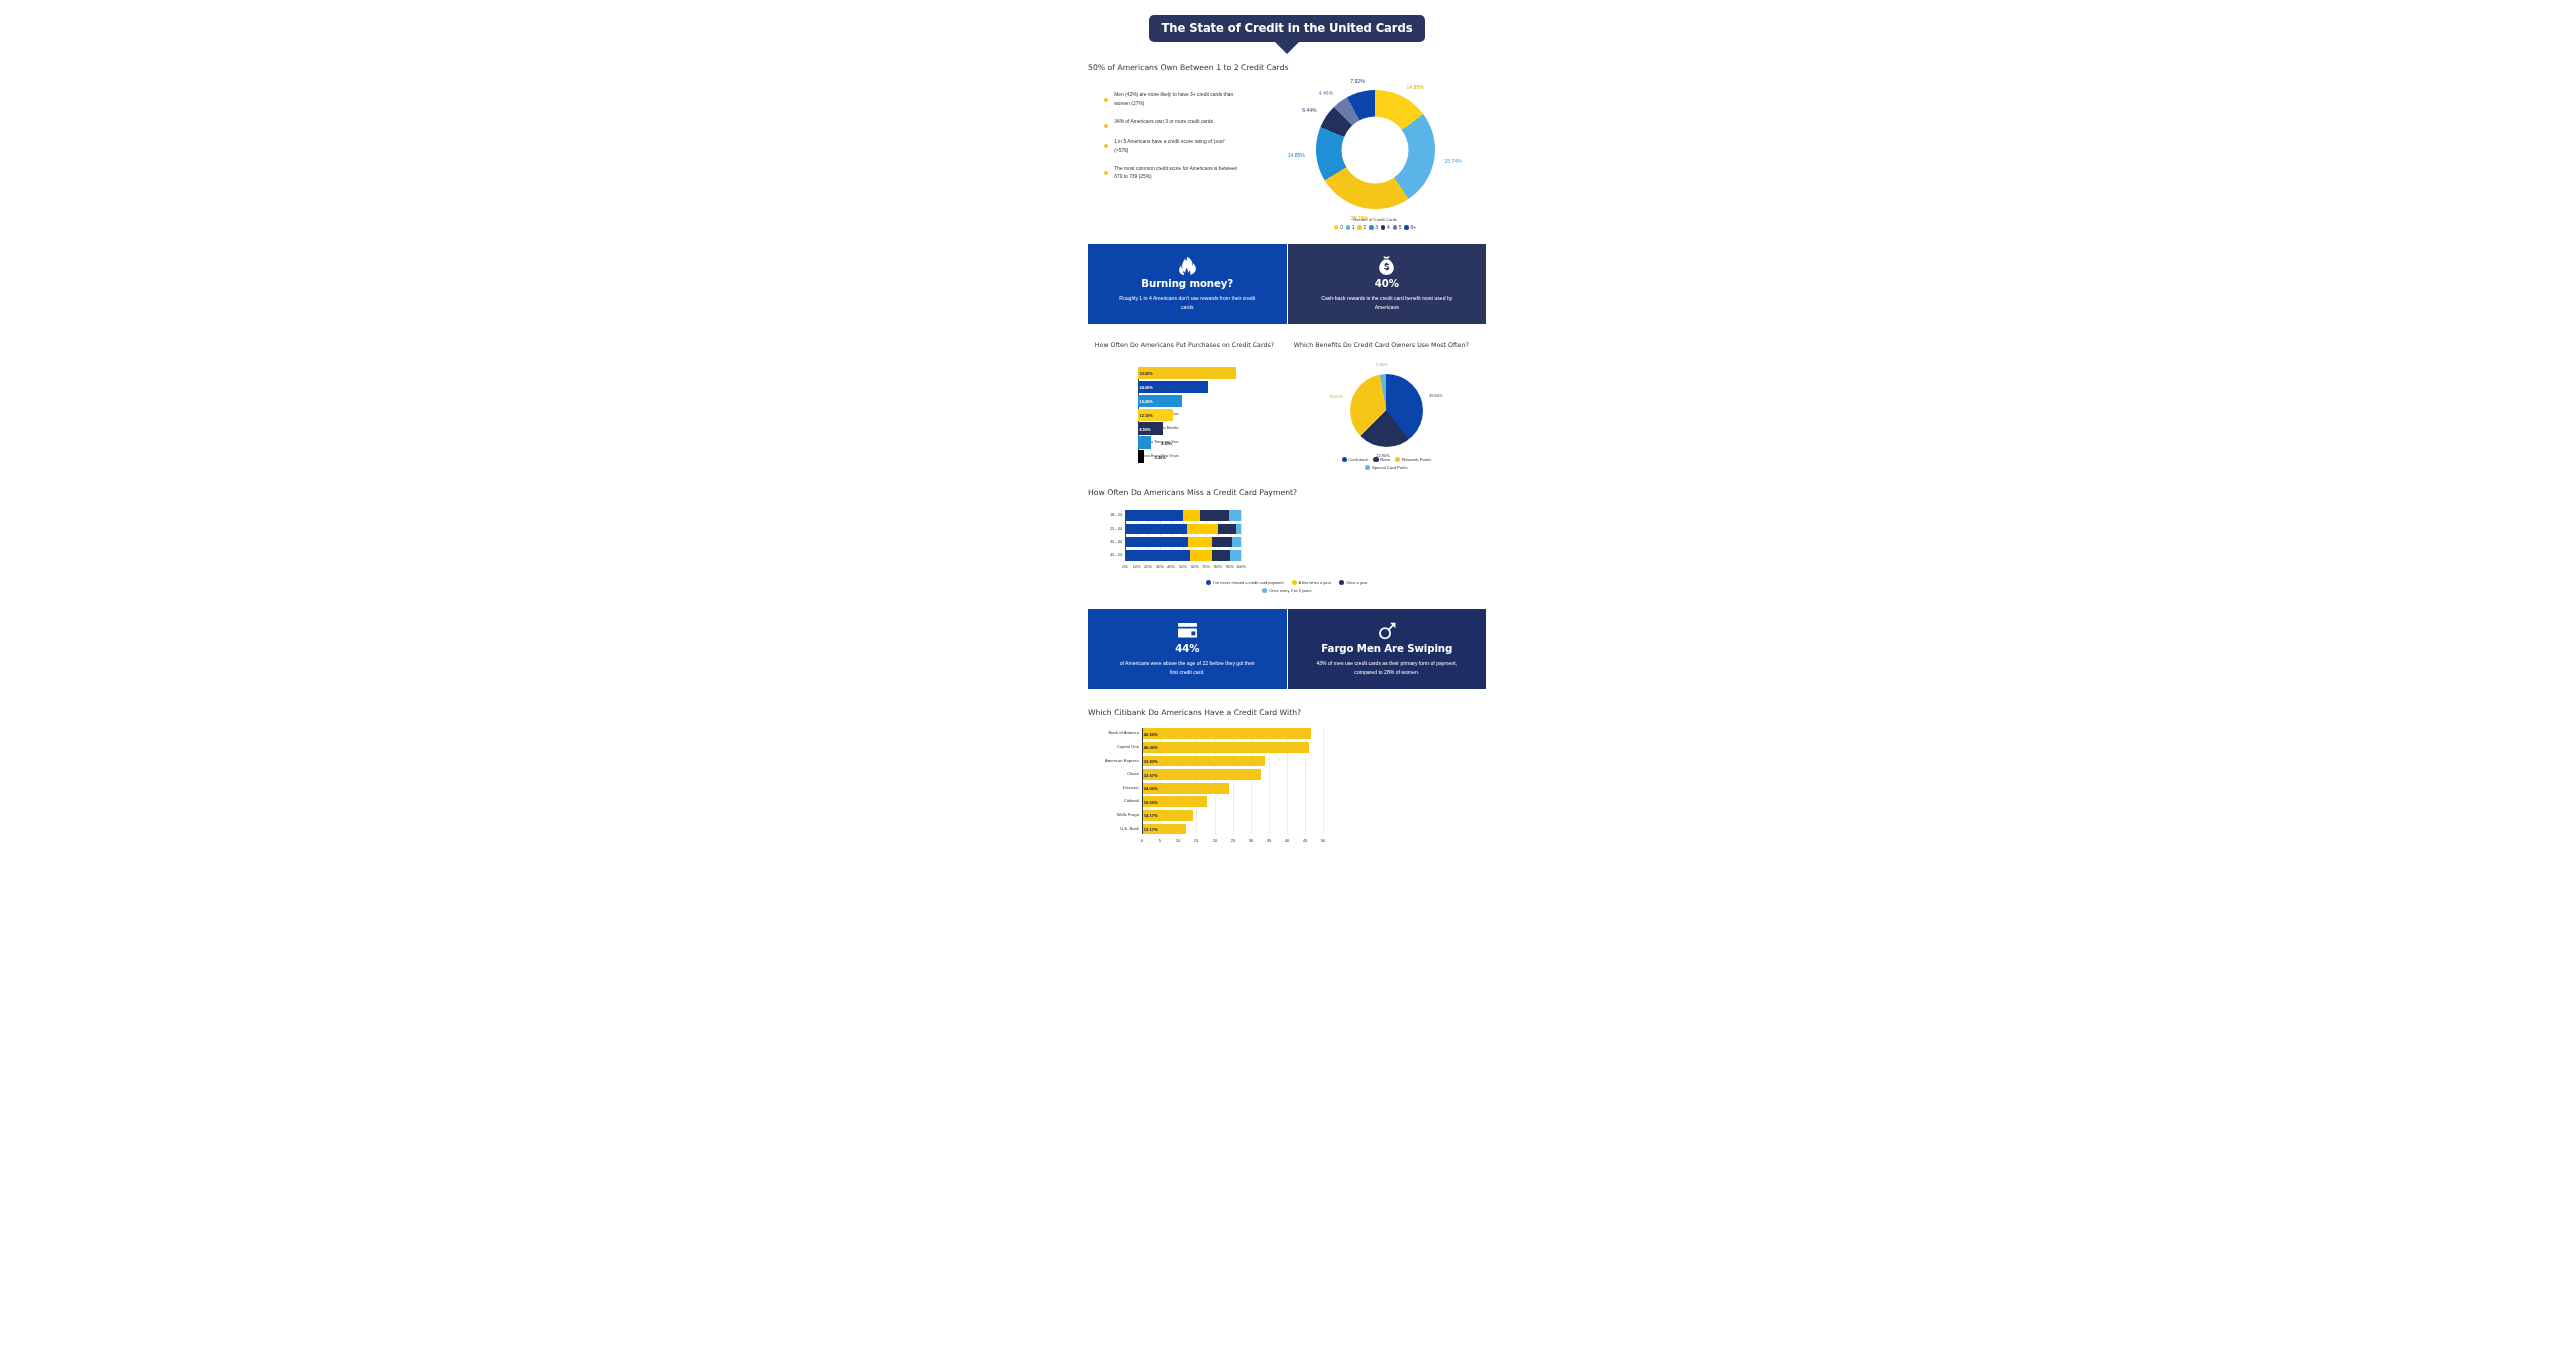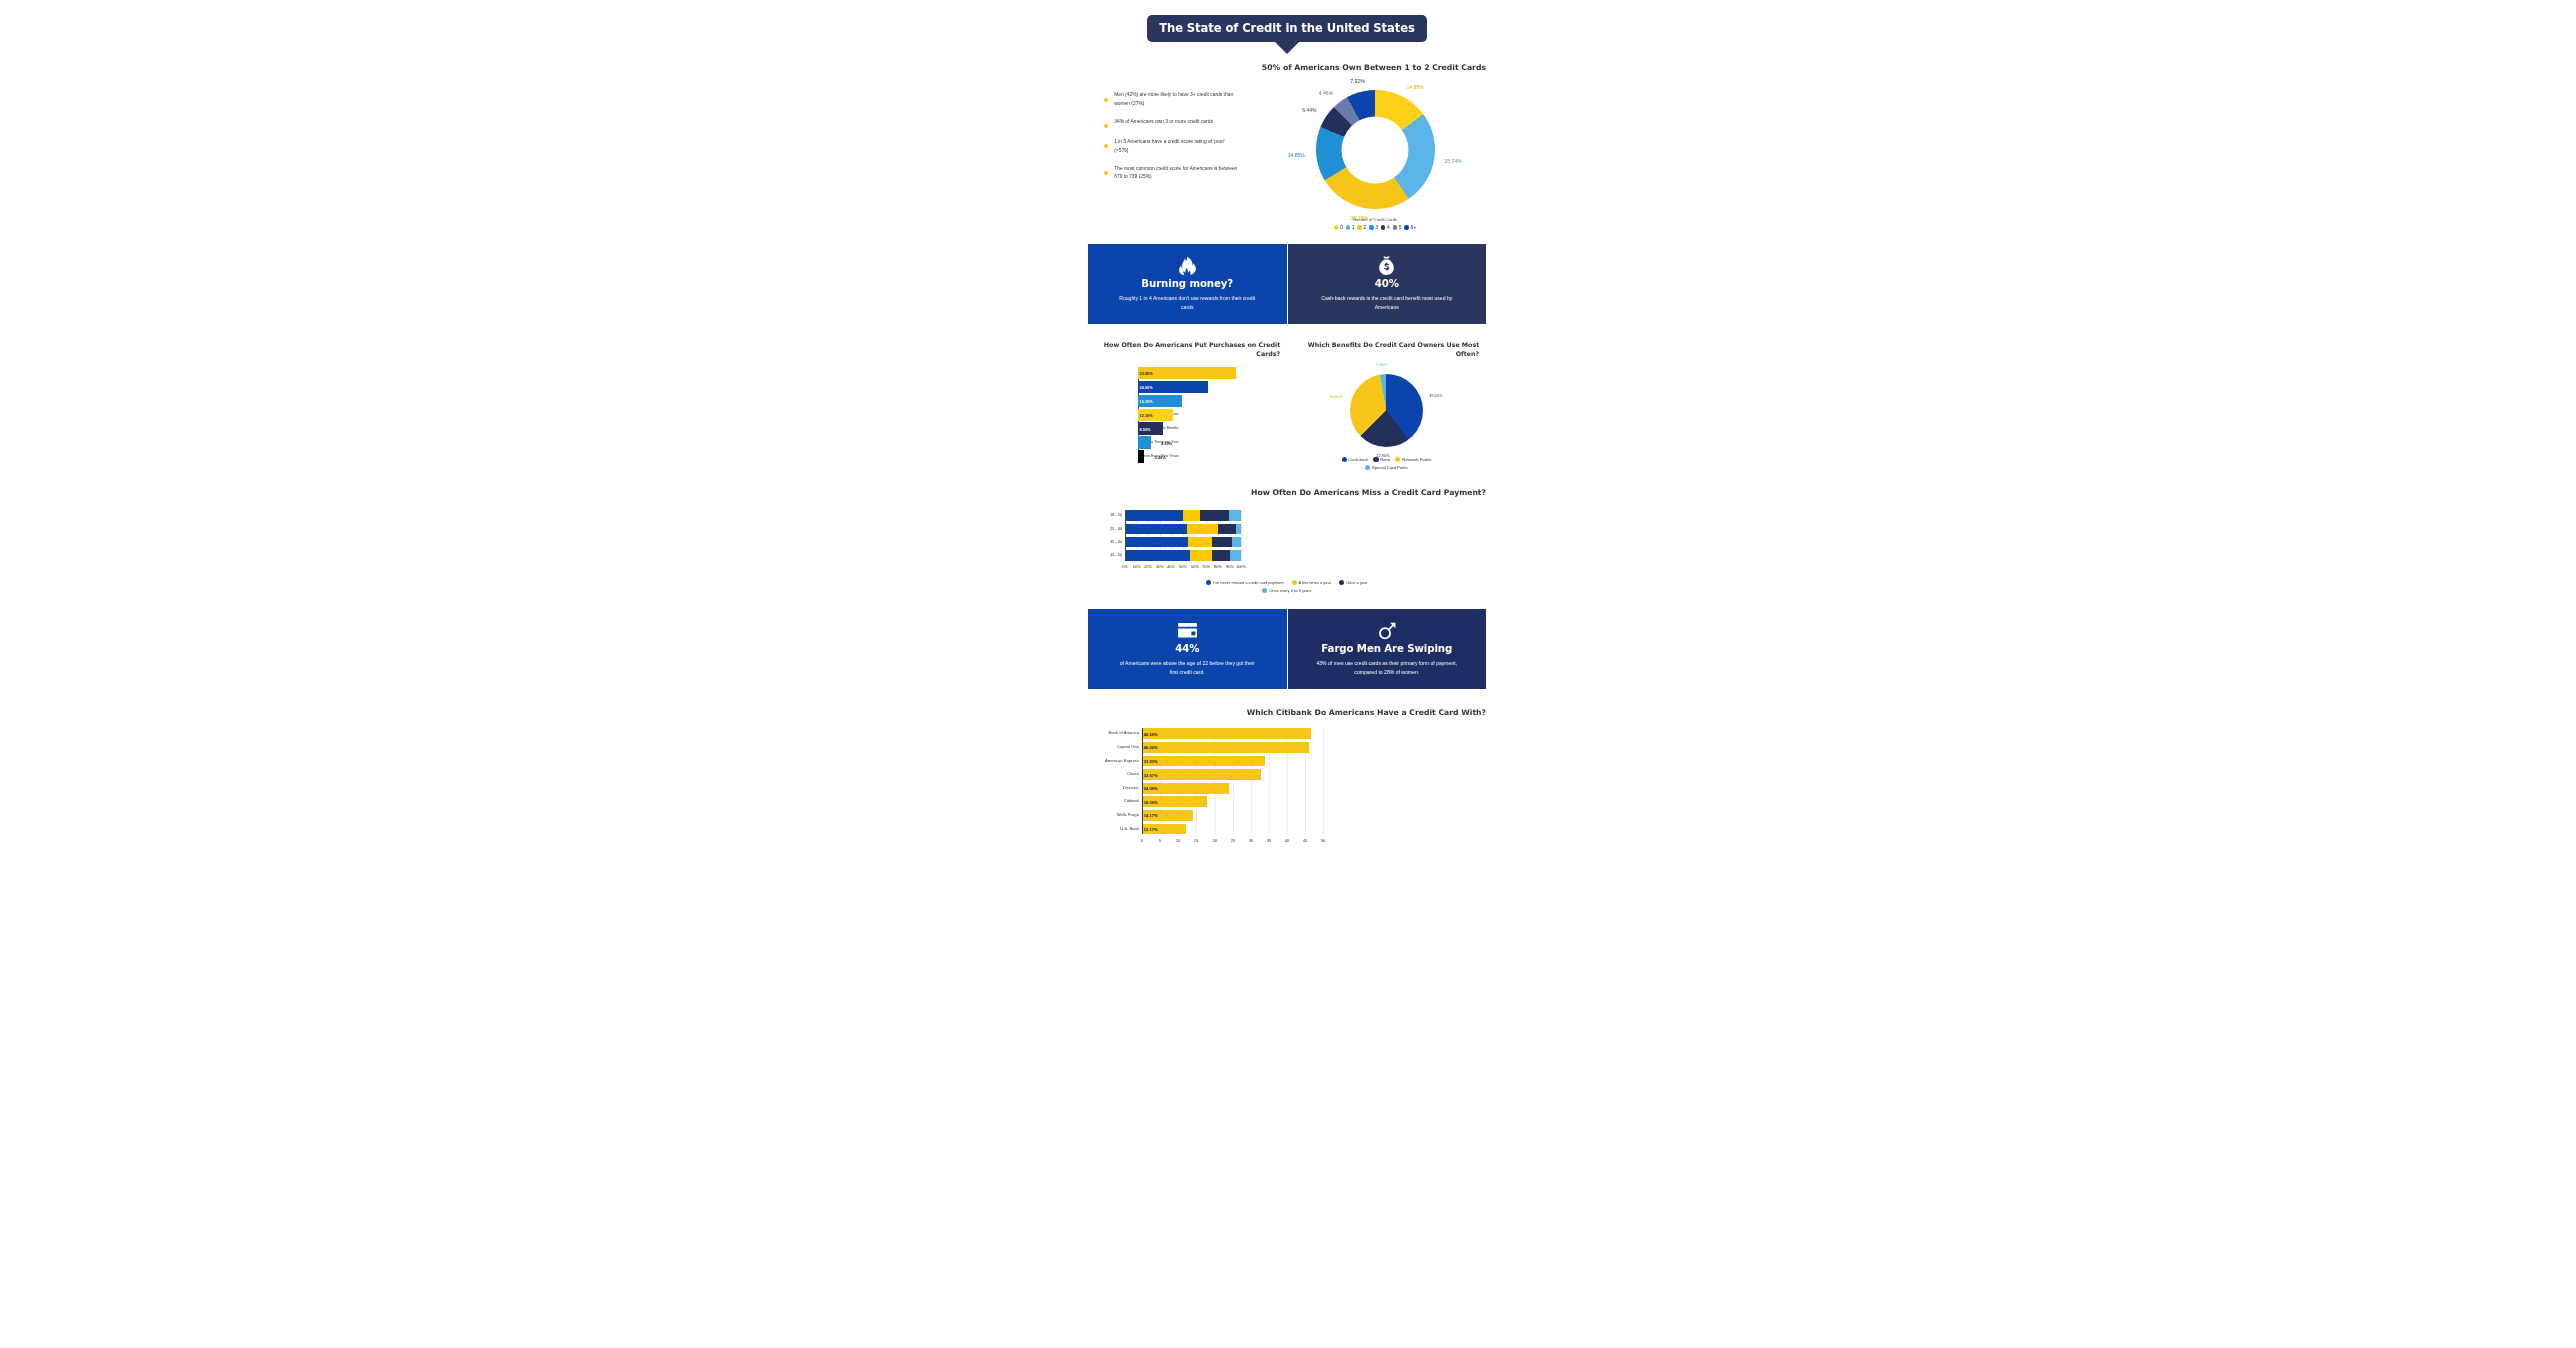--- a/index.html
+++ b/index.html
@@ -27,21 +27,21 @@
   .banner-tail {
     position: absolute; left: 50%; transform: translateX(-50%);
     bottom: -12px; width: 0; height: 0;
     border-left: 12px solid transparent;
     border-right: 12px solid transparent;
     border-top: 12.5px solid #2a3560;
   }
 
   
   .sect-title {
-    text-align: right; color: #333333; font-weight: bold;
+    text-align: left; color: #333333; font-weight: normal;
     font-family: "DejaVu Sans", sans-serif;
     font-size: 7.7px; line-height: 1.45;
   }
   .sect-title.small { font-size: 6.3px; }
 
   
   .s1 { margin-top: 20.4px; }
   .s1-body { display:flex; margin-top: 12.5px; }
   .s1-left { width: 176px; padding-left: 16px; padding-top: 5.7px; }
   .bullet-row { display:flex; align-items:flex-start; margin-bottom: 9.6px; }
@@ -160,21 +160,21 @@
     font-size: 4.2px; color:#333;
   }
 </style>
 </head>
 <body>
 
 <div class="page">
 <div class="content">
 
   <div class="banner-wrap">
-    <div class="banner">The State of Credit in the United States</div>
+    <div class="banner">The State of Credit in the United Cards</div>
     <div class="banner-tail"></div>
   </div>
 
   <div class="s1">
     <div class="sect-title">50% of Americans Own Between 1 to 2 Credit Cards</div>
     <div class="s1-body">
       <div class="s1-left">
         <div class="bullet-row">
           <div class="bullet-dot"></div>
           <div class="bullet-text">Men (42%) are more likely to have 3+ credit cards than women (27%)</div>

